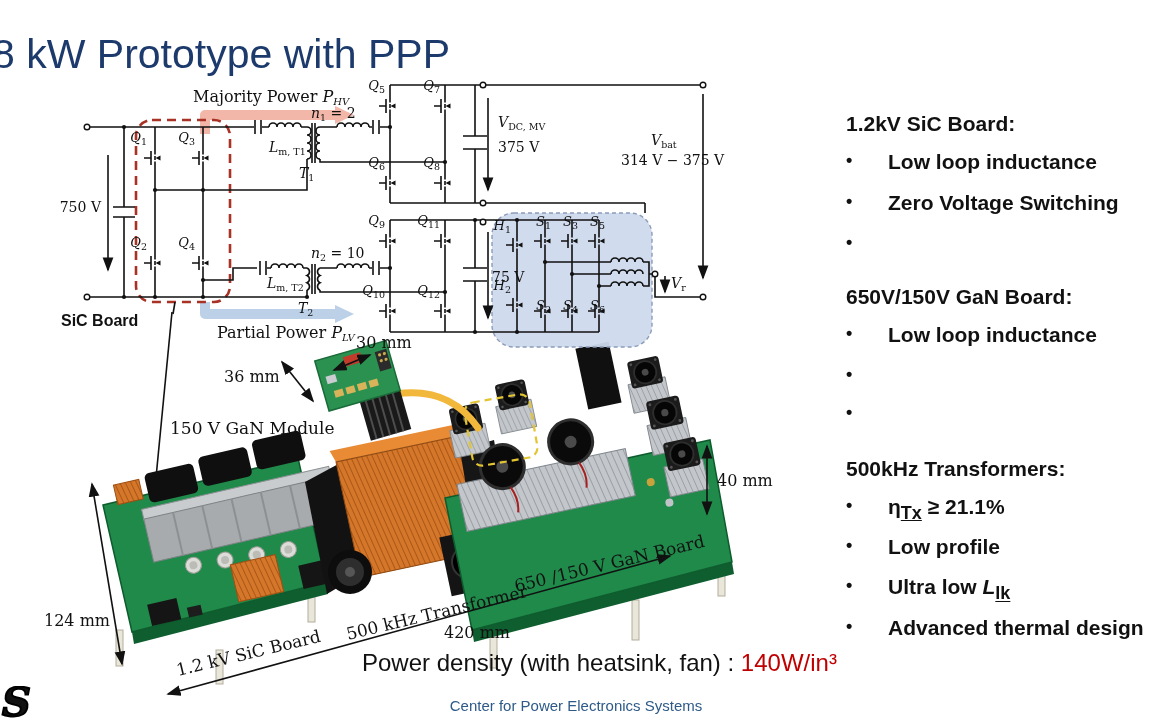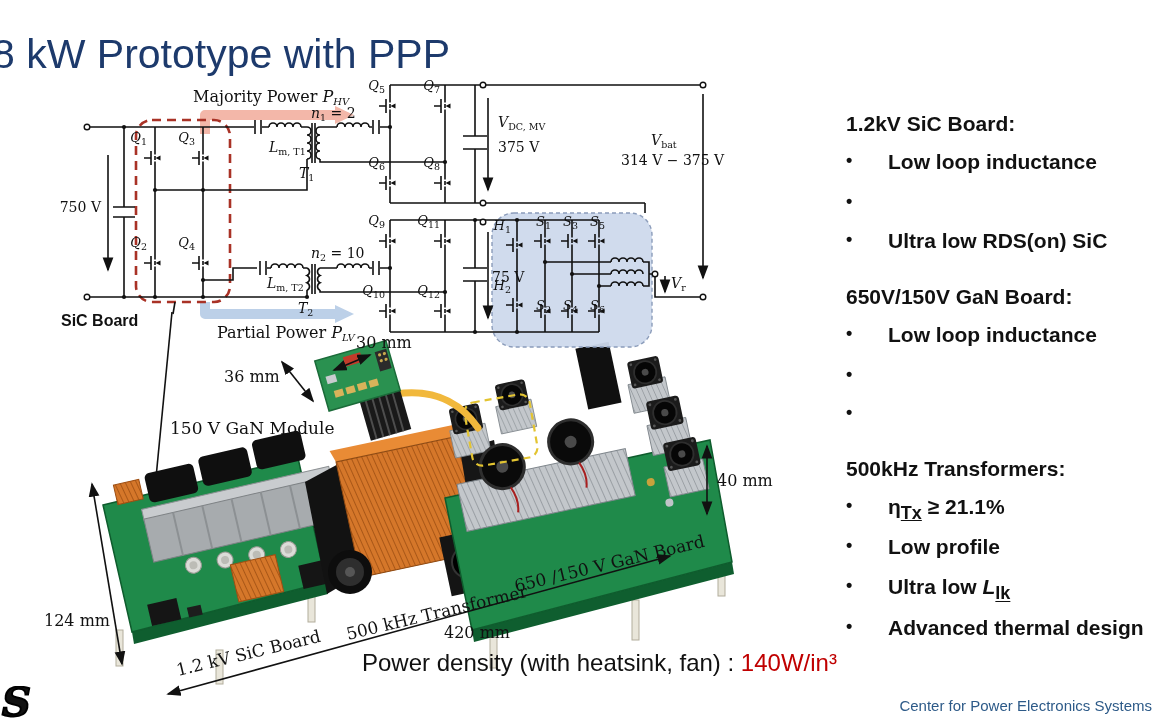--- a/index.html
+++ b/index.html
@@ -18,21 +18,21 @@
   .panel h3{font-size:21px;margin:0 0 14px 0;white-space:nowrap;}
   .b{display:flex;align-items:flex-start;font-size:21px;white-space:nowrap;}
   .s12 .b{margin-bottom:17px;}
   .s3 .b{margin-bottom:11px;}
   .dot{width:42px;flex:0 0 42px;font-size:18px;}
   .bt sub{font-size:18px;text-decoration:underline;}
   .bt i{font-style:italic;}
   .pdens{position:absolute;left:362px;top:649px;font-size:24px;font-weight:normal;
          color:#111;white-space:nowrap;}
   .pdens .red{color:#c00000;}
-  .footer{position:absolute;left:0;right:0;top:697px;text-align:right;
+  .footer{position:absolute;left:0;right:0;top:697px;text-align:center;
           font-size:15px;color:#2d5a88;}
   .logo{position:absolute;left:0px;top:686px;width:70px;height:34px;overflow:hidden;}
 </style>
 </head>
 <body>
 
 <svg style="position:absolute;left:20px;top:300px;" width="810" height="420" viewBox="0 0 810 420">
   <defs>
     <pattern id="cu" width="5" height="5" patternUnits="userSpaceOnUse" patternTransform="rotate(-12)">
       <rect width="5" height="5" fill="#d5772a"></rect>
@@ -363,24 +363,24 @@
 <h1 class="title">8 kW Prototype with PPP</h1>
 
 <div class="panel s12" style="top:112px;">
   <h3>1.2kV SiC Board:</h3>
   <div class="b">
       <span class="dot">•</span>
       <span class="bt">Low loop inductance</span>
     </div>
   <div class="b">
       <span class="dot">•</span>
-    </div>
-  <div class="b">
-      <span class="dot">•</span>
-      <span class="bt">Ultra low RDS(on) SiC</span>
+      <span class="bt">Zero Voltage Switching</span>
+    </div>
+  <div class="b">
+      <span class="dot">•</span>
     </div>
 </div>
 
 <div class="panel s12" style="top:285px;">
   <h3>650V/150V GaN Board:</h3>
   <div class="b">
       <span class="dot">•</span>
       <span class="bt">Low loop inductance</span>
     </div>
   <div class="b">

